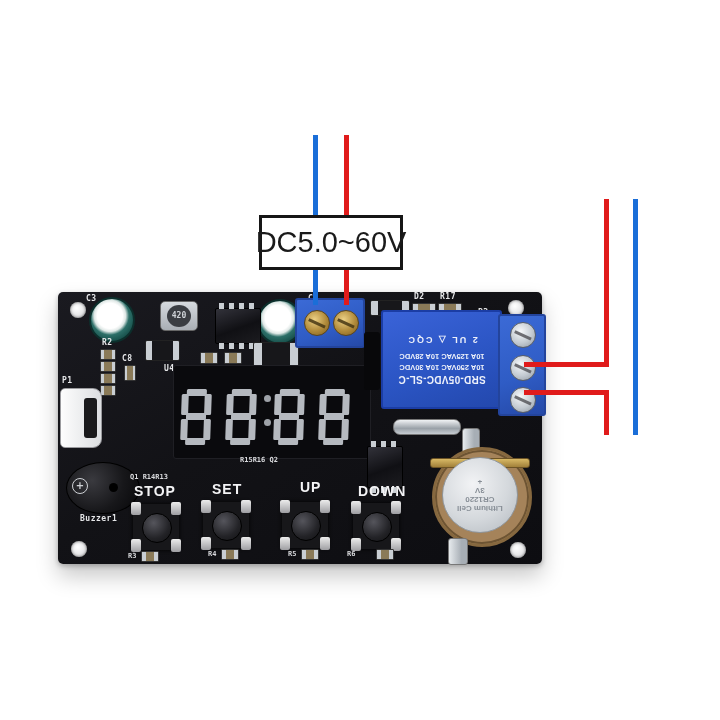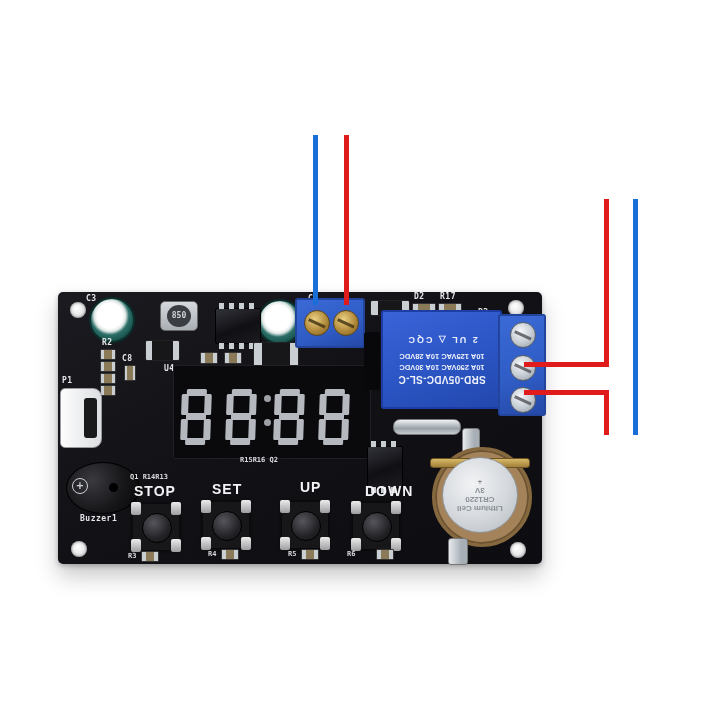--- a/index.html
+++ b/index.html
@@ -116,21 +116,21 @@
     <div class="hole" style="left:12px;top:10px"></div>
     <div class="hole" style="left:450px;top:8px"></div>
     <div class="hole" style="left:13px;top:249px"></div>
     <div class="hole" style="left:452px;top:250px"></div>
 
     <div class="silk" style="left:28px;top:2px">C3</div>
     <div class="ecap" style="left:31px;top:5px"></div>
     <div class="silk" style="left:250px;top:2px">C1</div>
     <div class="ecap" style="left:199px;top:7px"></div>
     <div id="inductor">
-      <div class="core">850</div>
+      <div class="core">420</div>
     </div>
     <div class="ic" style="left:157px;top:16px;width:44px;height:34px">
       <div class="pins top"></div>
       <div class="pins bot"></div>
     </div>
     <div class="smd-dark" style="left:87px;top:48px;width:33px;height:19px"></div>
     <div class="smd" style="left:142px;top:60px;width:16px;height:10px"></div>
     <div class="smd" style="left:166px;top:60px;width:16px;height:10px"></div>
     <div class="smd-dark" style="left:195px;top:50px;width:44px;height:24px"></div>
 
@@ -252,21 +252,21 @@
     <div id="buzzer">
       <div id="buzzer-plus">+</div>
       <div id="buzzer-hole"></div>
     </div>
     <div class="silk" style="left:22px;top:222px">Buzzer1</div>
     <div class="silk-tiny" style="left:72px;top:181px">Q1 R14R13</div>
 
     <div class="silk-big" style="left:76px;top:191px">STOP</div>
     <div class="silk-big" style="left:154px;top:189px">SET</div>
     <div class="silk-big" style="left:242px;top:187px">UP</div>
-    <div class="silk-big" style="left:307px;top:191px">DOWN</div>
+    <div class="silk-big" style="left:300px;top:191px">DOWN</div>
 
     <div class="btn" style="left:75px;top:212px">
       <div class="tab tl"></div>
         <div class="tab tr"></div>
         <div class="tab bl"></div>
         <div class="tab br"></div>
         <div class="cap"></div>
     </div>
     <div class="btn" style="left:145px;top:210px">
       <div class="tab tl"></div>
@@ -302,14 +302,15 @@
 
   <div class="wire" style="left: 313px; top: 135px; width: 5px; height: 170px; background: rgb(26, 110, 216);"></div>
   <div class="wire" style="left: 344px; top: 135px; width: 5px; height: 170px; background: rgb(224, 27, 27);"></div>
 
   <div class="wire" style="left: 604px; top: 199px; width: 5px; height: 168px; background: rgb(224, 27, 27);"></div>
   <div class="wire" style="left: 524px; top: 362px; width: 85px; height: 5px; background: rgb(224, 27, 27);"></div>
   <div class="wire" style="left: 524px; top: 390px; width: 85px; height: 5px; background: rgb(224, 27, 27);"></div>
   <div class="wire" style="left: 604px; top: 390px; width: 5px; height: 45px; background: rgb(224, 27, 27);"></div>
   <div class="wire" style="left: 633px; top: 199px; width: 5px; height: 236px; background: rgb(26, 110, 216);"></div>
 
+  <div class="anno-box" style="left:259px;top:215px;width:138px;height:49px">DC5.0~60V</div>
 
 </div>
 
 </body></html>

